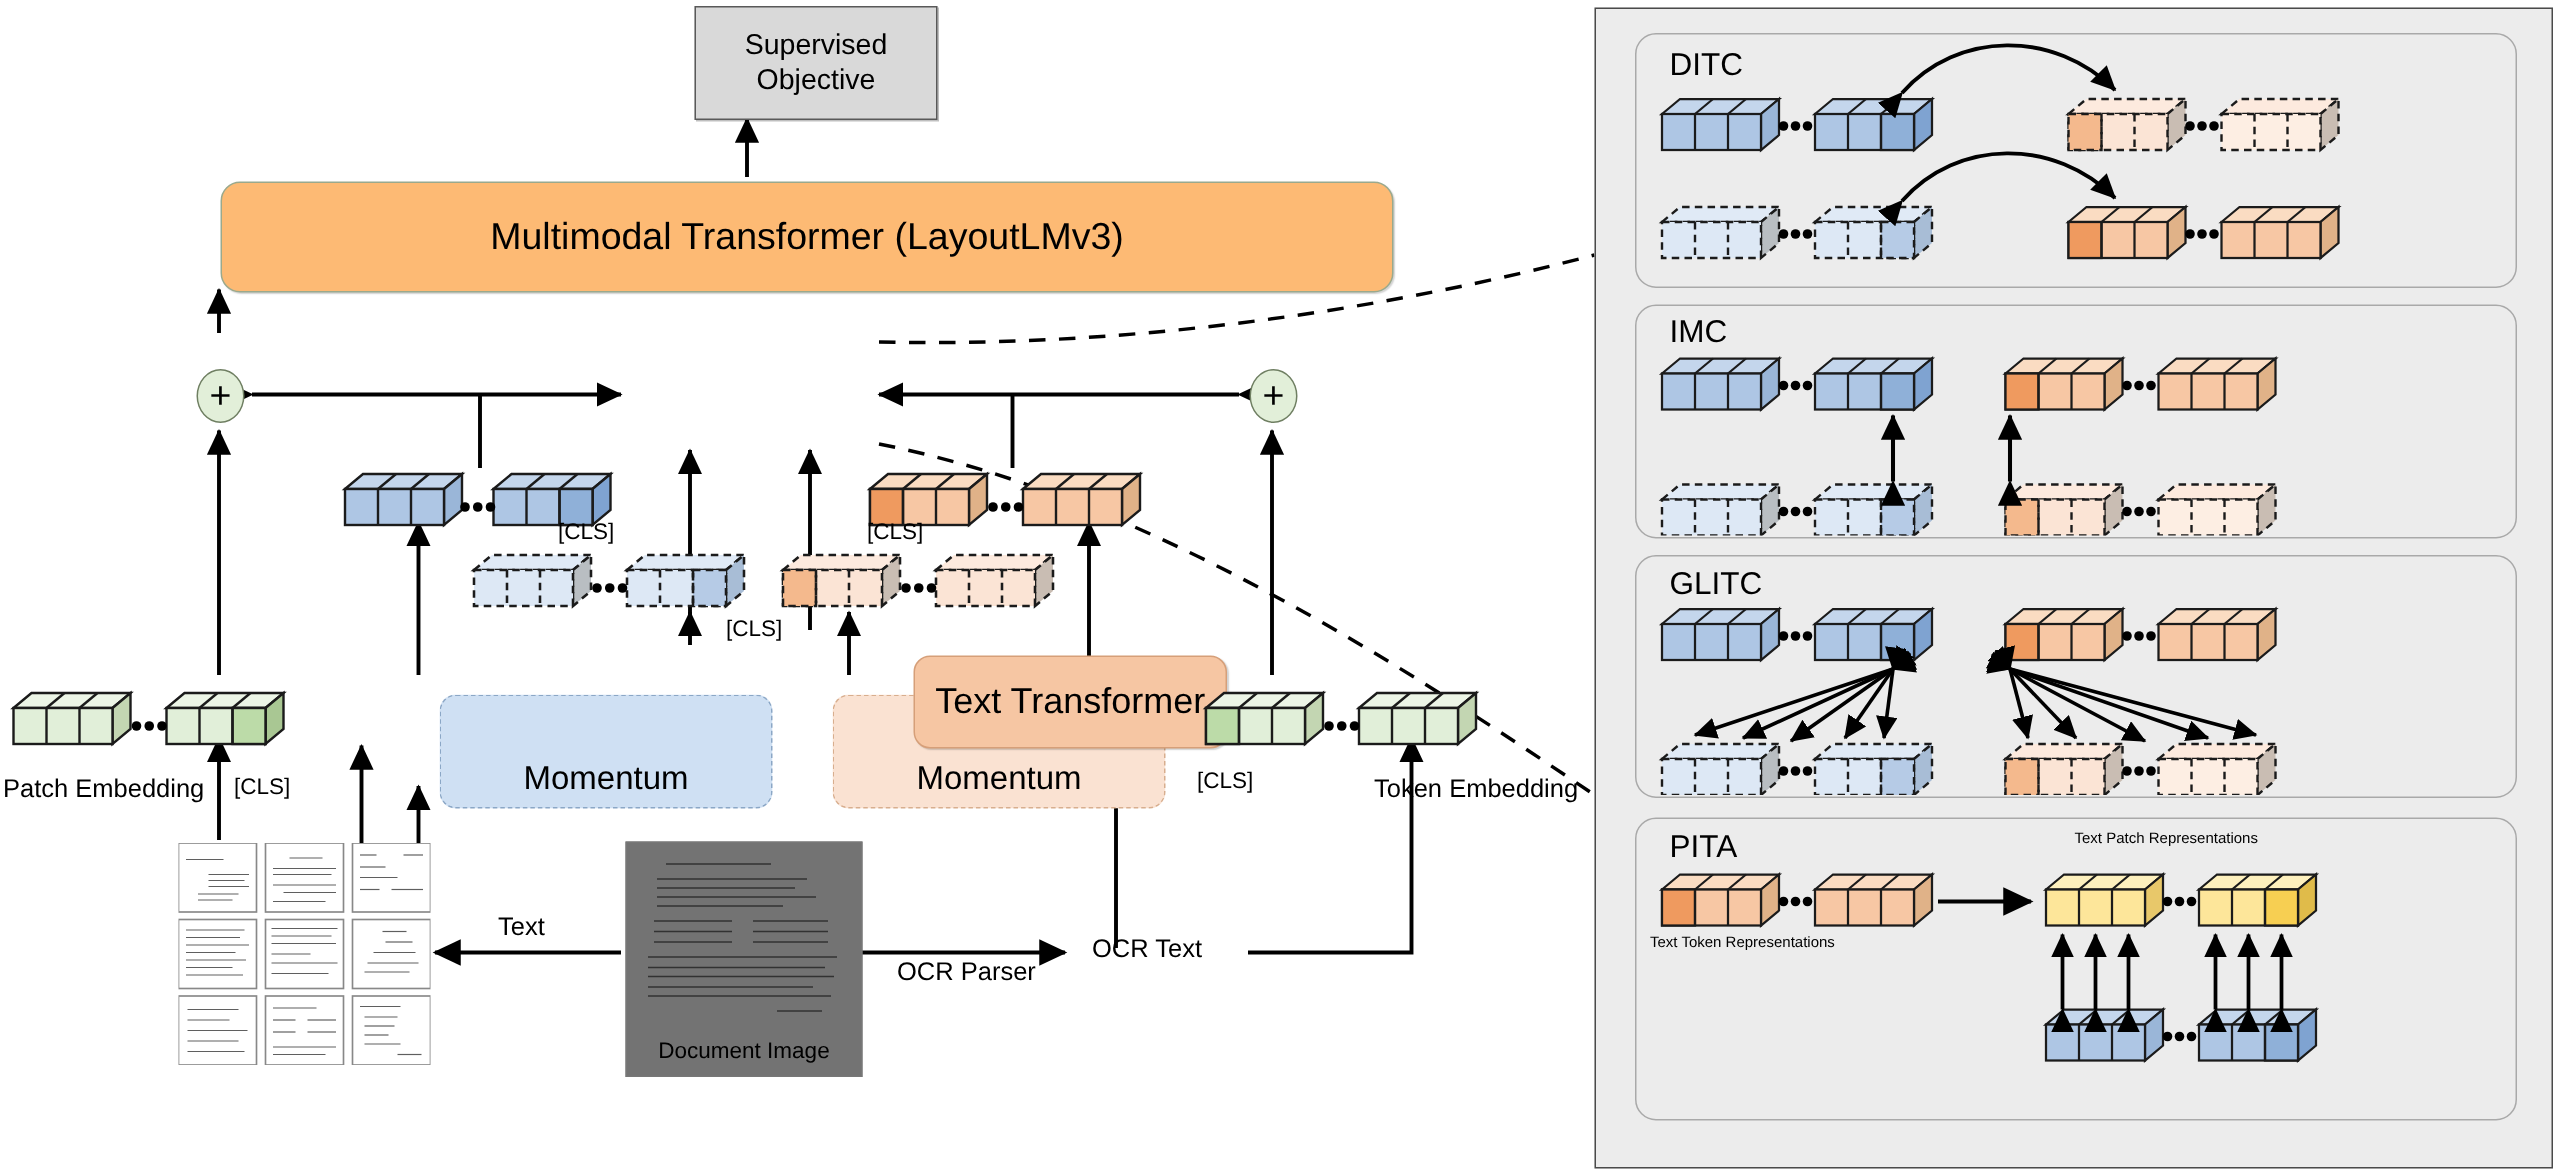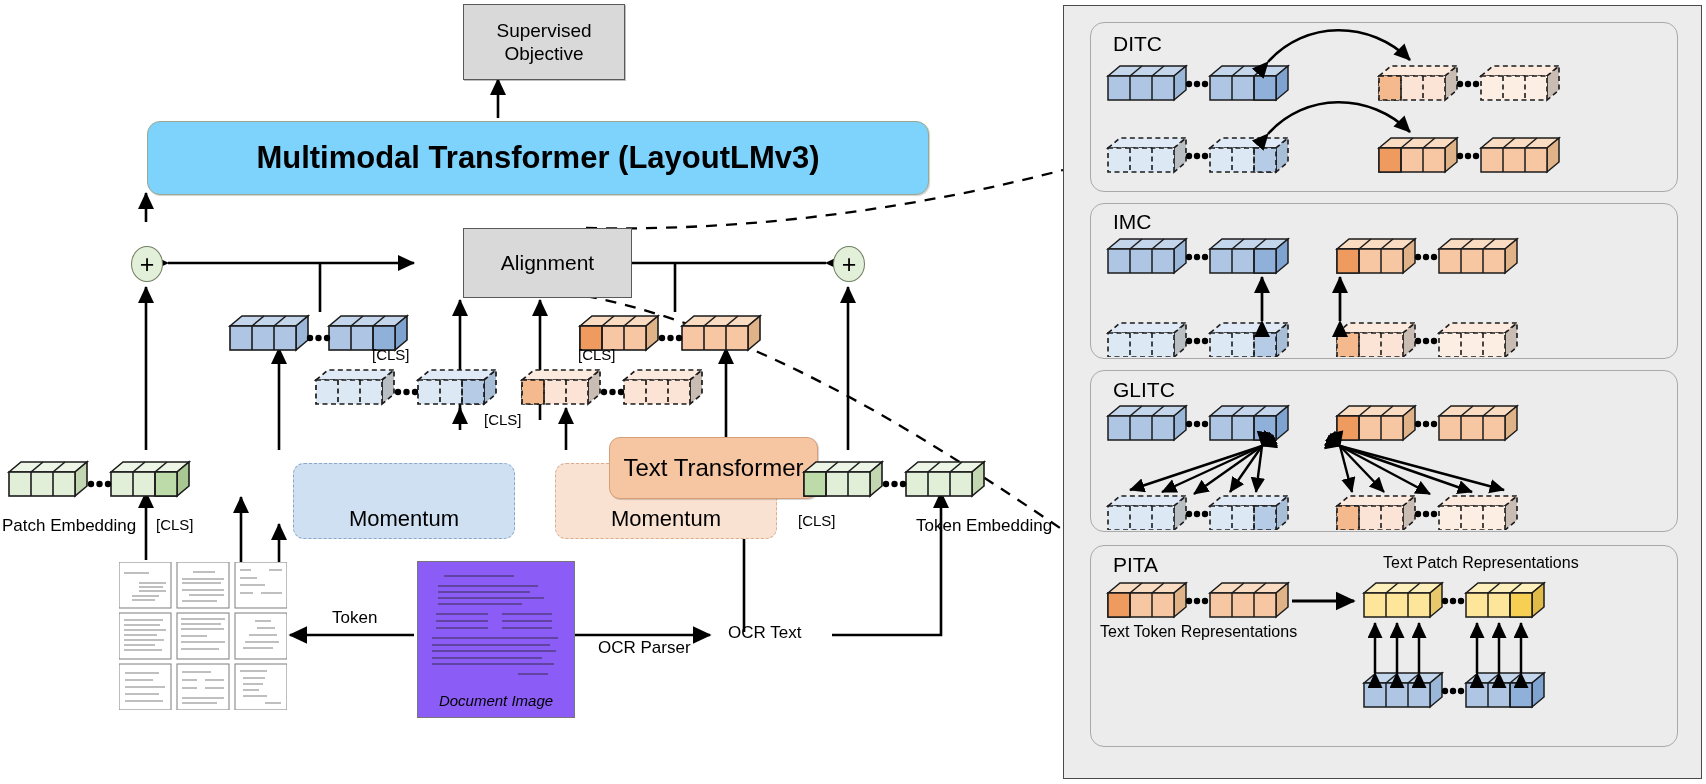--- a/index.html
+++ b/index.html
@@ -6,47 +6,47 @@
   body{width:1706px;height:784px;position:relative;overflow:hidden;
        font-family:"Liberation Sans","DejaVu Sans",sans-serif;color:#000;}
   #stage{position:absolute;left:0;top:0;width:1706px;height:784px;}
   .abs{position:absolute;}
   .ctr{display:flex;align-items:center;justify-content:center;text-align:center;margin-left:44px;}
 
   
   .box-sup{background:#d9d9d9;border:1.6px solid #595959;box-shadow:1px 1px 0 rgba(0,0,0,.25);
            font-size:19px;line-height:23px;}
   .box-align{background:#d9d9d9;border:1.6px solid #595959;font-size:21px;}
-  .box-mm{background:#7dd3fc;border:1.4px solid #9aa98d;border-radius:13px;font-size:31px;
-          box-shadow:1px 1px 1px rgba(0,0,0,.18);font-weight:bold;}
+  .box-mm{background:#fdba74;border:1.4px solid #9aa98d;border-radius:13px;font-size:25px;
+          box-shadow:1px 1px 1px rgba(0,0,0,.18);}
   .box-vit{background:#adc6e5;border:1.4px solid #7f9fc4;border-radius:11px;font-size:24px;
            box-shadow:1px 1px 1px rgba(0,0,0,.18);}
   .box-txt{background:#f6c6a3;border:1.4px solid #d69f79;border-radius:11px;font-size:24px;
            box-shadow:1px 1px 1px rgba(0,0,0,.18);}
   .box-mom-v{background:#cfe0f3;border:1.8px dashed #8ba7c6;border-radius:11px;font-size:22px;
              align-items:flex-end;padding-bottom:6px;}
   .box-mom-t{background:#fae2d2;border:1.8px dashed #d8ae8e;border-radius:11px;font-size:22px;
              align-items:flex-end;padding-bottom:6px;}
-  .docimg{background:#8b5cf6;border:1.3px solid #777;font-style:italic;}
+  .docimg{background:#737373;border:1.3px solid #777;}
   .doc-caption{position:absolute;left:0;right:0;bottom:8px;text-align:center;font-size:15px;}
 
   .lbl{font-size:15px;white-space:nowrap;}
   .lbl-md{font-size:17px;white-space:nowrap;}
   .lbl-lg{font-size:17px;white-space:nowrap;}
   svg.ov{position:absolute;left:0;top:0;width:1706px;height:784px;overflow:visible;pointer-events:none;}
 
   
   .plus{width:30px;height:34px;border-radius:50%;background:#e2efd9;border:1.5px solid #6f7f62;
         display:flex;align-items:center;justify-content:center;font-size:25px;line-height:1;}
 
   
   .rpanel{background:#ececec;border:1.6px solid #4a4a4a;}
   .rcard{background:#ececec;border:1.4px solid #a9a9a9;border-radius:14px;}
   .rtitle{font-size:21px;}
-  .rsub{font-size:16px;white-space:nowrap;}
+  .rsub{font-size:10px;white-space:nowrap;}
 </style>
 </head>
 <body>
 
 <div id="stage">
 
   <svg class="ov" viewBox="0 0 1706 784">
     <defs>
       <marker id="ah" markerWidth="9" markerHeight="9" refX="6.2" refY="3.1" orient="auto">
         <path d="M0,0 L6.6,3.1 L0,6.2 Z" fill="#000"></path>
@@ -118,23 +118,20 @@
 
   <div class="abs box-sup ctr" style="left:419px;top:4px;width:160px;height:74px;flex-direction:column;">
     <div>Supervised</div>
     <div>Objective</div>
   </div>
 
   <div class="abs box-mm ctr" style="left:103px;top:121px;width:780px;height:72px;">
     <span>Multimodal Transformer (LayoutLMv3)</span>
   </div>
 
-  <div class="abs box-align ctr" style="left:419px;top:228px;width:167px;height:68px;">
-    <span>Alignment</span>
-  </div>
 
   <div class="abs plus" style="left:131px;top:246px;">
     <span>+</span>
   </div>
   <div class="abs plus" style="left:833px;top:246px;">
     <span>+</span>
   </div>
 
   <div class="abs" style="left:226px;top:312px;">
     <svg width="185" height="44" viewBox="0 0 185 44">
@@ -458,21 +455,21 @@
         <line x1="14" y1="81" x2="132" y2="81"></line>
           <line x1="14" y1="87" x2="138" y2="87"></line>
         <line x1="14" y1="94" x2="124" y2="94"></line>
           <line x1="14" y1="100" x2="136" y2="100"></line>
         <line x1="100" y1="110" x2="130" y2="110"></line>
       </g>
     </svg>
     <div class="doc-caption">Document Image</div>
   </div>
 
-  <div class="abs lbl-md" style="left:332px;top:608px;">Token</div>
+  <div class="abs lbl-md" style="left:332px;top:608px;">Text</div>
   <div class="abs lbl-md" style="left:598px;top:608px;margin-top:30px;">OCR Parser</div>
   <div class="abs lbl-lg" style="left:728px;top:623px;">OCR Text</div>
 
   <div class="abs rpanel" style="left:1063px;top:5px;width:637px;height:772px;"></div>
 
   <div class="abs rcard" style="left:1090px;top:22px;width:586px;height:168px;"></div>
   <div class="abs rtitle" style="left:1113px;top:32px;">DITC</div>
   <svg class="abs" style="left:1090px;top:22px;" width="586" height="168" viewBox="0 0 586 168">
     <defs>
       <marker id="a2" markerWidth="9" markerHeight="9" refX="6" refY="3" orient="auto">

